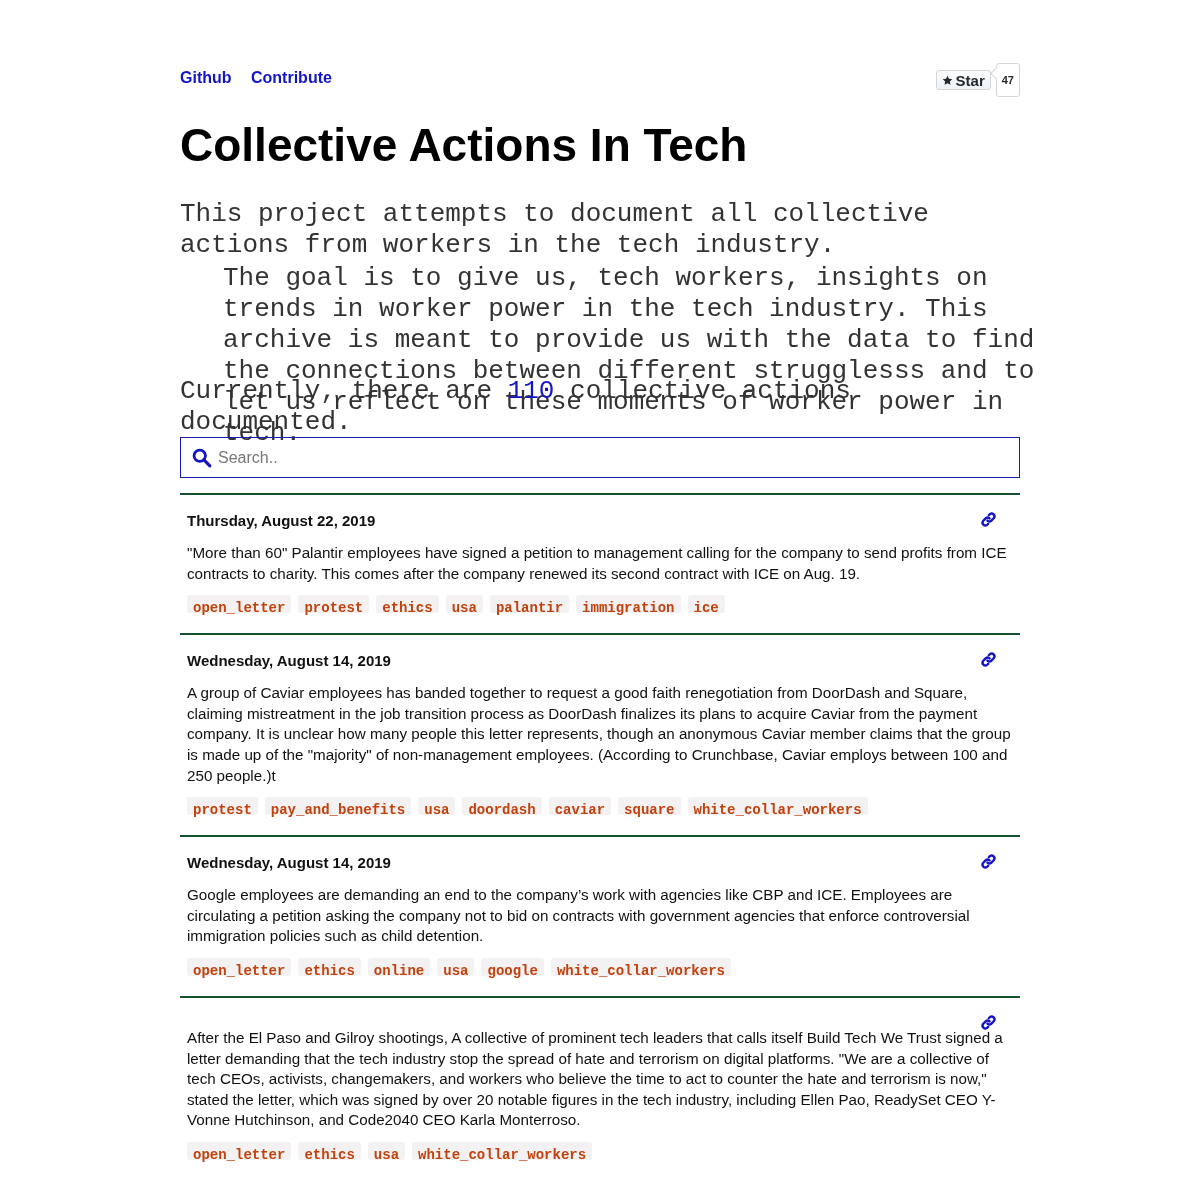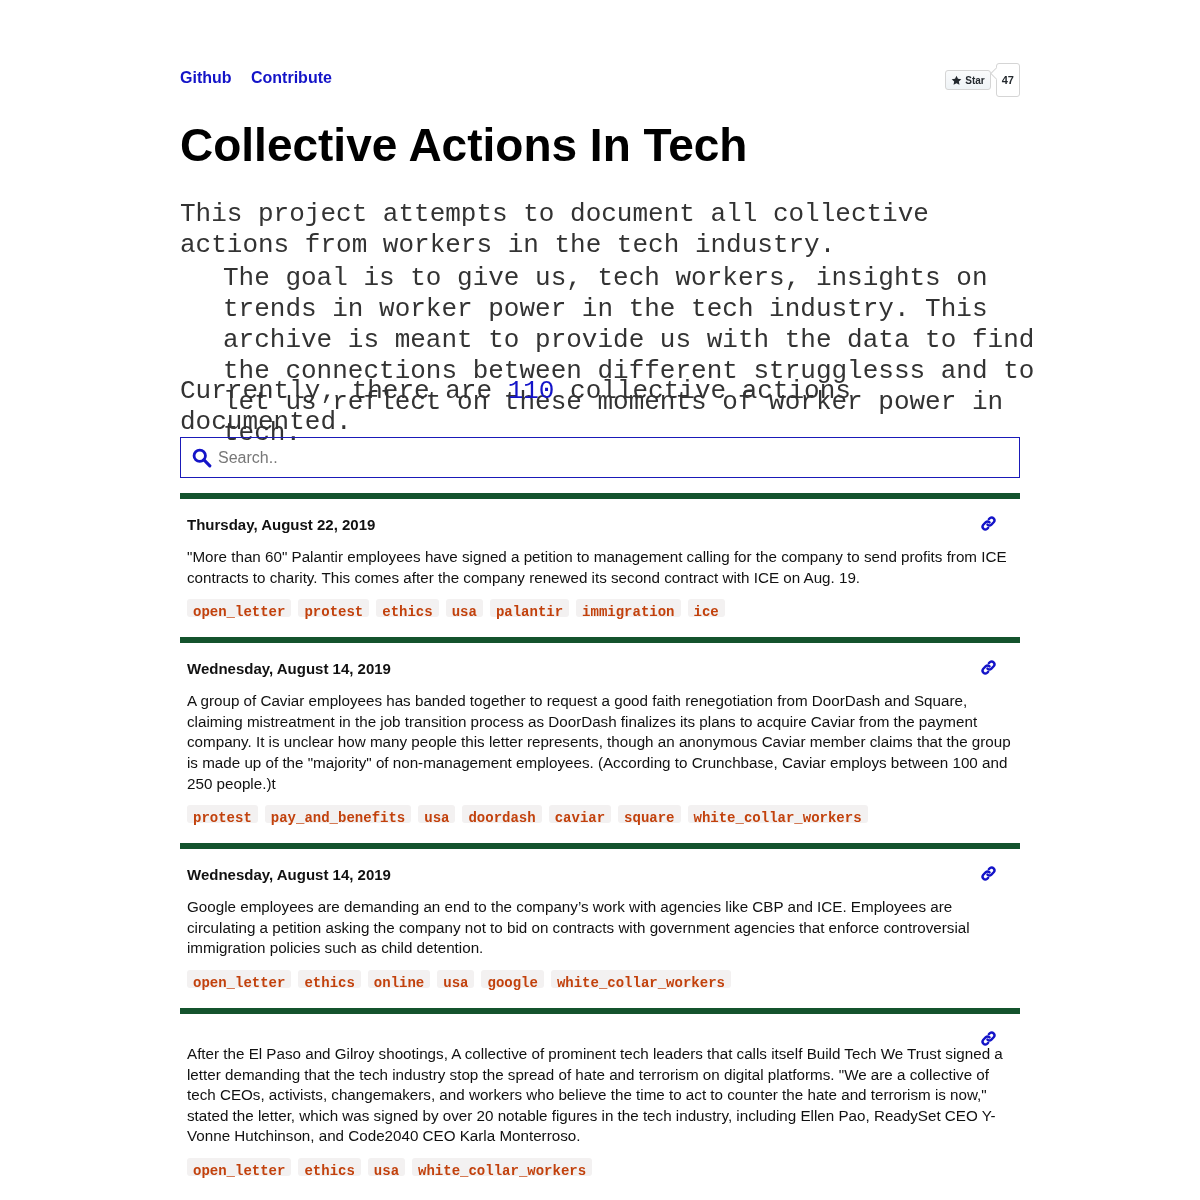--- a/index.html
+++ b/index.html
@@ -6,40 +6,40 @@
     html, body { background: #ffffff; width: 1200px; height: 1200px; overflow: hidden; }
     body { font-family: "Liberation Sans", sans-serif; color: #111; }
     .container { position: absolute; left: 180px; top: 0; width: 840px; }
 
     .topnav { position: absolute; top: 69px; left: 0; width: 840px; height: 22px; }
     .topnav a { position: absolute; top: 0; font-weight: bold; font-size: 16px; color: #1414c8; text-decoration: none; }
     .topnav .nav-github { left: 0; }
     .topnav .nav-contribute { left: 71px; }
 
     .gh-star { position: absolute; right: 0; top: 1px; height: 20px; display: flex; align-items: center; }
-    .gh-star-btn { height: 20px; padding: 0 5px; border: 1px solid #d5d5d5; border-radius: 3px; background: linear-gradient(#fafbfc, #eff3f6); font-size: 10px; font-weight: bold; color: #24292e; display: flex; align-items: center; gap: 3px; }
+    .gh-star-btn { height: 20px; padding: 0 5px; border: 1px solid #d5d5d5; border-radius: 3px; background: linear-gradient(#fafbfc, #eff3f6); font-size: 15px; font-weight: bold; color: #24292e; display: flex; align-items: center; gap: 3px; }
     .gh-star-btn svg { width: 11px; height: 11px; }
     .gh-count { position: relative; margin-left: 5px; height: 34px; padding: 0 5px; border: 1px solid #d5d5d5; border-radius: 3px; background: #fff; font-size: 11px; font-weight: bold; color: #24292e; display: flex; align-items: center; }
     .gh-count::before { content: ""; position: absolute; left: -5px; top: 5px; width: 8px; height: 8px; background: #fff; border-left: 1px solid #d5d5d5; border-bottom: 1px solid #d5d5d5; transform: rotate(45deg); }
 
     h1.title { position: absolute; top: 118px; left: 0; font-size: 46px; font-weight: bold; color: #000; letter-spacing: 0; white-space: nowrap; }
 
     .intro { position: absolute; left: 0; width: 840px; font-family: Liberation Mono, monospace; font-size: 26px; line-height: 31px; color: #333; }
     .intro-1 { top: 199px; }
     .intro-2 { top: 263px; margin-left: 43px; }
     .intro-3 { top: 376px; }
     .intro .count { color: #1414c8; }
 
     .search { position: absolute; top: 437px; left: 0; width: 840px; height: 41px; border: 1px solid #1a1ab8; display: flex; align-items: center; }
     .search svg { position: absolute; left: 10px; top: 9px; width: 21px; height: 21px; }
     .search input { position: absolute; left: 37px; top: 0; height: 39px; width: 790px; border: none; outline: none; font-family: "Liberation Sans", sans-serif; font-size: 16px; color: #333; background: transparent; }
     .search input::placeholder { color: #777; }
 
     .entries { position: absolute; top: 493px; left: 0; width: 840px; }
-    .entry { border-top: 6px solid #14532d; padding: 17px 7px 0 7px; position: relative; }
+    .entry { border-top: 2px solid #14532d; padding: 17px 7px 0 7px; position: relative; }
     .entry-date { font-size: 15px; font-weight: bold; color: #111; line-height: 18px; height: 18px; }
     .entry-link { position: absolute; right: 22px; top: 16px; width: 18px; height: 18px; }
     .entry-link svg { width: 17px; height: 17px; }
     .entry-desc { margin-top: 13px; font-size: 15.2px; line-height: 20.6px; color: #111; width: 828px; }
     .tags { margin-top: 11px; display: flex; flex-wrap: wrap; gap: 0 7px; padding-bottom: 20px; }
     .tag { background: #f3f1f1; border-radius: 3px; padding: 0 6px; height: 18px; line-height: 26px; font-size: 14px; font-weight: bold; color: #c2410c; font-family: Liberation Mono, monospace; }
   </style>
 </head>
 <body>
 

